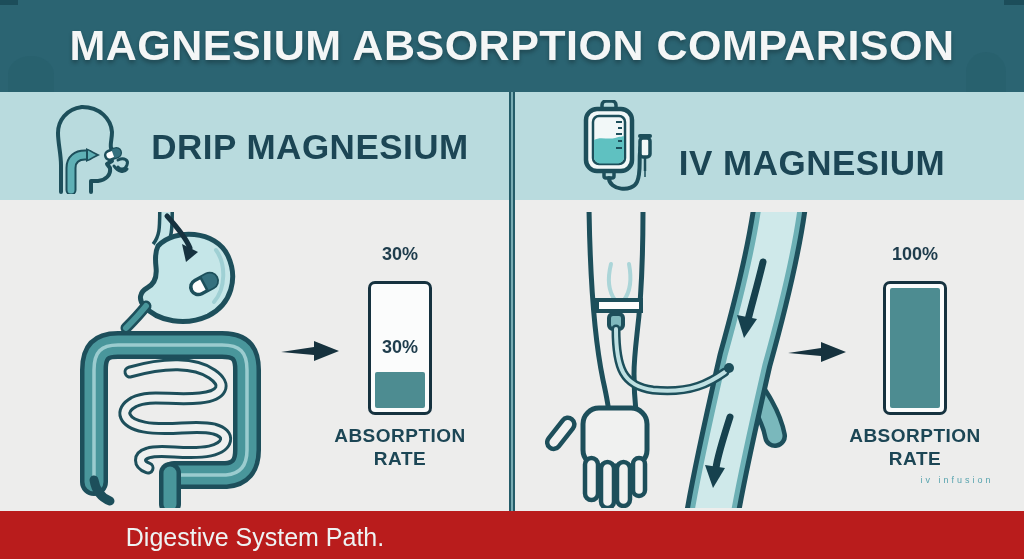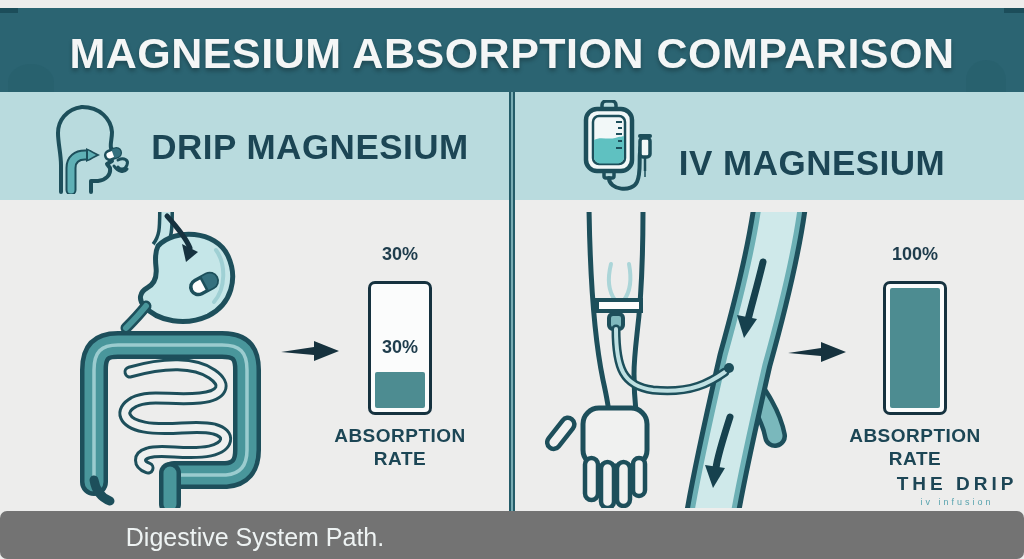--- a/index.html
+++ b/index.html
@@ -2,21 +2,21 @@
 <html><head>
 <meta charset="utf-8">
 <style>
   html,body{margin:0;padding:0;}
   .poster{
     position:relative; width:1024px; height:559px; overflow:hidden;
     background:#ededec; font-family:"Liberation Sans", sans-serif;
     -webkit-font-smoothing:antialiased;
   }
   
-  .top-banner{position:absolute;left:0;top:8px;width:1024px;height:92px;background:#2b6472;}
+  .top-banner{position:absolute;left:0;top:0;width:1024px;height:92px;background:#2b6472;}
   .corner{position:absolute;top:0;width:20px;height:5px;background:#1c4d5a;}
   .corner.left{left:0;width:18px;}
   .corner.right{right:0;}
   .arch{position:absolute;background:#25596 6;}
   .arch{position:absolute;background:#275f6c;border-radius:50% 50% 0 0;opacity:.55;}
   .arch.left{left:8px;top:56px;width:46px;height:36px;}
   .arch.right{left:966px;top:52px;width:40px;height:40px;}
   .main-title{
     position:absolute;left:0;top:21px;width:1024px;text-align:center;
     font-size:43px;font-weight:700;letter-spacing:.5px;color:#f4f6f6;
@@ -53,21 +53,21 @@
   .bar-caption{
     position:absolute;top:424px;width:150px;text-align:center;
     font-size:19px;font-weight:700;letter-spacing:.5px;color:#1c4655;line-height:23px;
   }
   .bar-caption.left{left:325px;} .bar-caption.right{left:840px;}
   
   .logo{position:absolute;left:893px;top:473px;width:128px;text-align:center;}
   .logo-name{font-size:19px;font-weight:700;letter-spacing:4px;color:#1d4656;}
   .logo-tagline{font-size:9px;letter-spacing:3px;color:#57a3ae;margin-top:2px;}
   
-  .footer{position:absolute;left:0;top:511px;width:1024px;height:48px;background:#737373;border-radius:7px;}
+  .footer{position:absolute;left:0;top:511px;width:1024px;height:48px;background:#b91c1c;}
   .footer-text{
     position:absolute;top:12px;width:510px;text-align:center;
     font-size:25px;color:#eef3f3;font-weight:400;
   }
   .footer-text.left{left:0;} .footer-text.right{left:514px;}
 </style>
 </head>
 <body>
 
 <div class="poster">
@@ -228,21 +228,20 @@
     <div class="bar-inner">
       <div class="bar-fill" style="height: 100%;"></div>
     </div>
   </div>
   <div class="bar-caption right">
     <div>ABSORPTION</div>
     <div>RATE</div>
   </div>
 
   <div class="logo">
-    <div class="logo-name">THE DRIP</div>
     <div class="logo-tagline">iv infusion</div>
   </div>
 
   <div class="footer">
     <div class="footer-text left">Digestive System Path.</div>
   </div>
 
 </div>
 
 </body></html>

